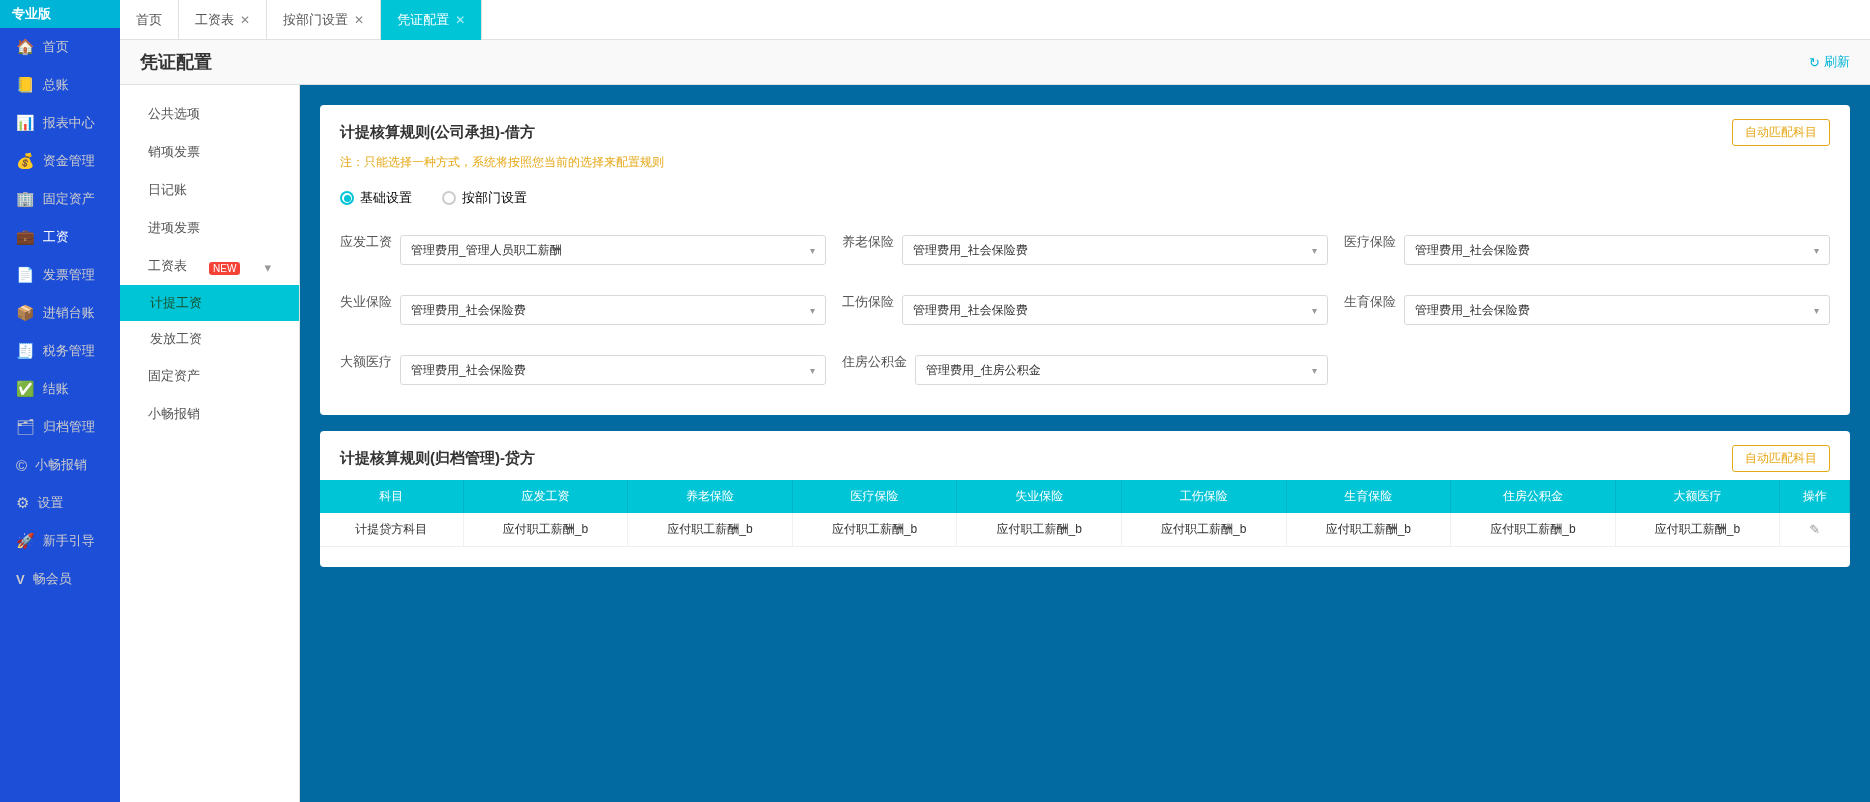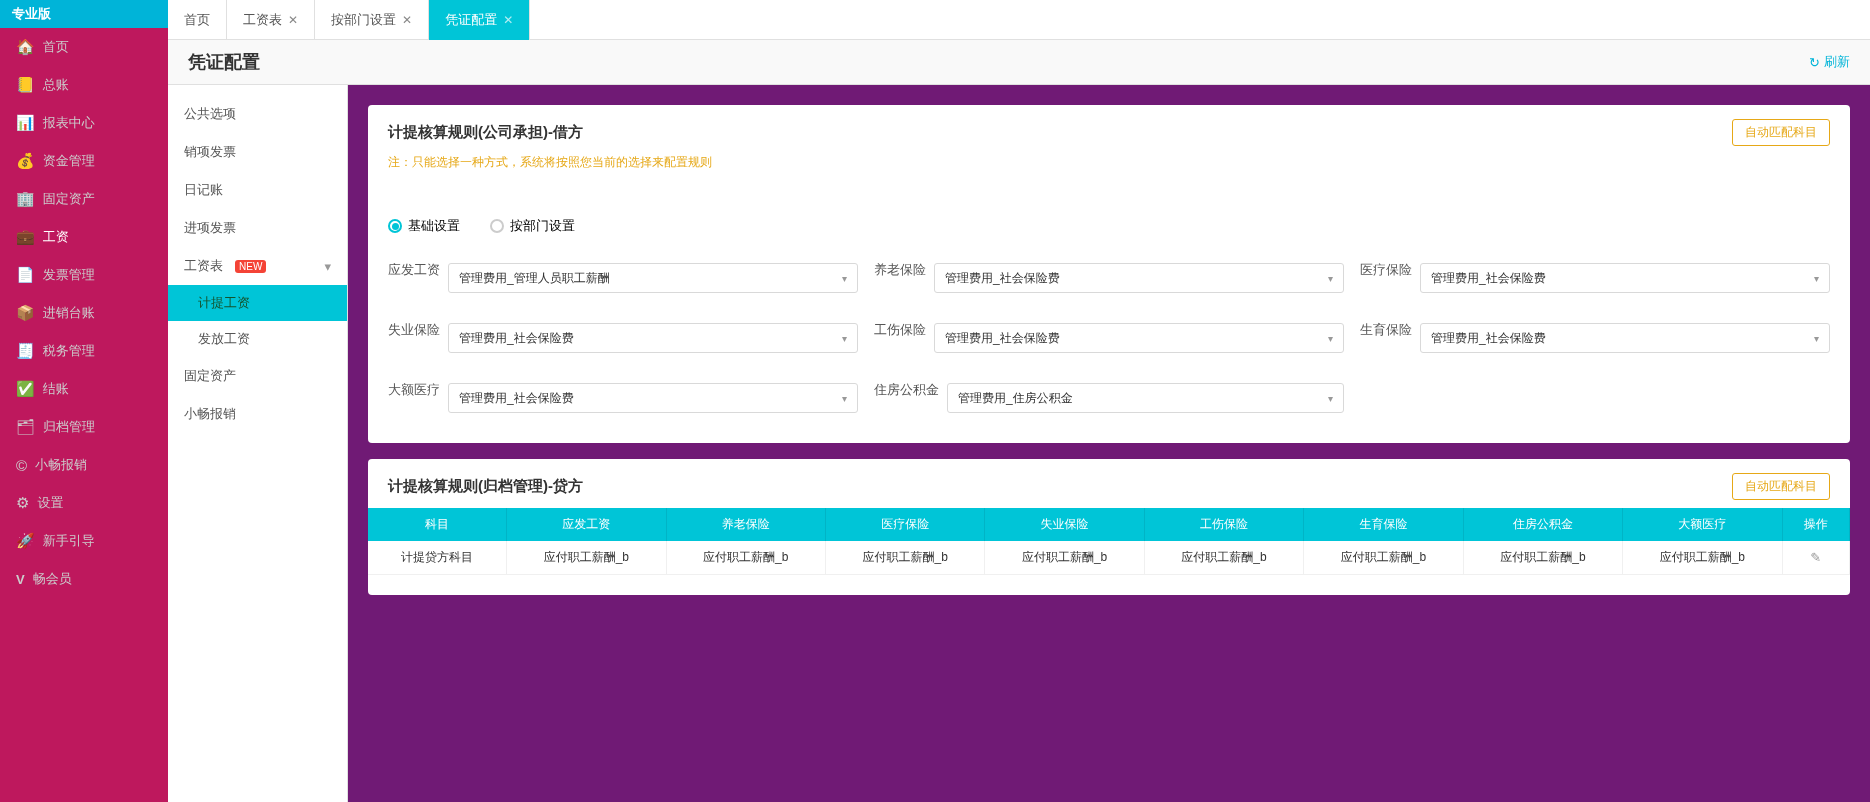--- a/index.html
+++ b/index.html
@@ -1,21 +1,21 @@
 <!DOCTYPE html>
 <html><head>
   <meta charset="utf-8">
   <style>
     * { box-sizing: border-box; margin: 0; padding: 0; }
     body { font-family: 'Microsoft YaHei', Arial, sans-serif; font-size: 13px; background: #f5f5f5; display: flex; height: 802px; overflow: hidden; }
 
     
     .sidebar {
-      width: 168px;
-      background: #be185d;
+      width: 120px;
+      background: #1d4ed8;
       color: #ccc;
       display: flex;
       flex-direction: column;
       flex-shrink: 0;
       height: 100%;
       overflow: hidden;
     }
     .sidebar-header {
       background: #00b4d8;
       color: white;
@@ -110,53 +110,53 @@
     
     .left-nav {
       width: 180px;
       background: white;
       border-right: 1px solid #e0e0e0;
       padding: 10px 0;
       flex-shrink: 0;
       overflow-y: auto;
     }
     .left-nav-item {
-      padding: 10px 16px;
+      padding: 10px 28px;
       cursor: pointer;
       color: #555;
       font-size: 13px;
       display: flex;
-      align-items: center;
+      align-items: flex-end;
       justify-content: space-between;
     }
     .left-nav-item .new-badge {
       background: #f44336;
       color: white;
       font-size: 10px;
       padding: 1px 4px;
       border-radius: 3px;
-      margin-left: 8px;
+      margin-left: 18px;
     }
     .left-nav-sub-item {
       padding: 9px 20px 9px 30px;
       cursor: pointer;
       color: #555;
       font-size: 13px;
     }
     .left-nav-sub-item.active {
       background: #00c5d7;
       color: #14532d;
     }
 
     
     .main-panel {
       flex: 1;
       overflow-y: auto;
       padding: 20px;
-      background: #701a75;
+      background: #0369a1;
     }
 
     
     .section {
       background: white;
       border-radius: 4px;
       margin-bottom: 16px;
       overflow: hidden;
     }
     .section-header {
@@ -189,21 +189,20 @@
       align-items: center;
       gap: 30px;
       padding: 8px 20px 12px 20px;
     }
     .radio-item {
       display: flex;
       align-items: center;
       gap: 6px;
       cursor: pointer;
       font-size: 13px;
-      margin-top: 28px;
     }
     .radio-circle {
       width: 14px;
       height: 14px;
       border-radius: 50%;
       border: 2px solid #ccc;
       display: flex;
       align-items: center;
       justify-content: center;
     }

